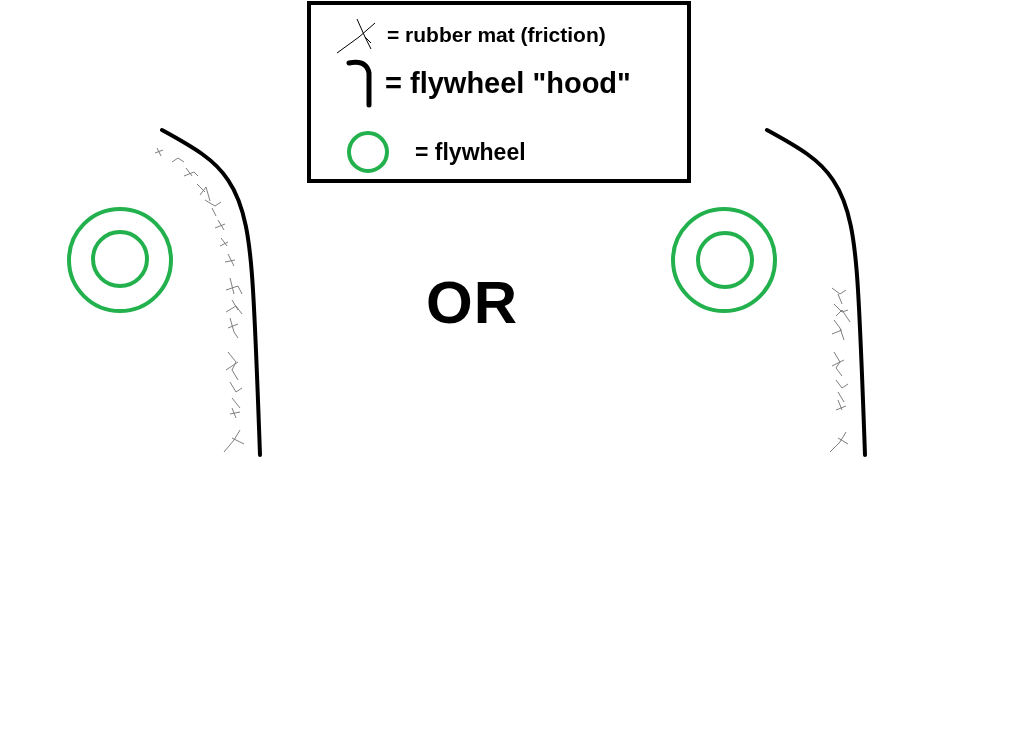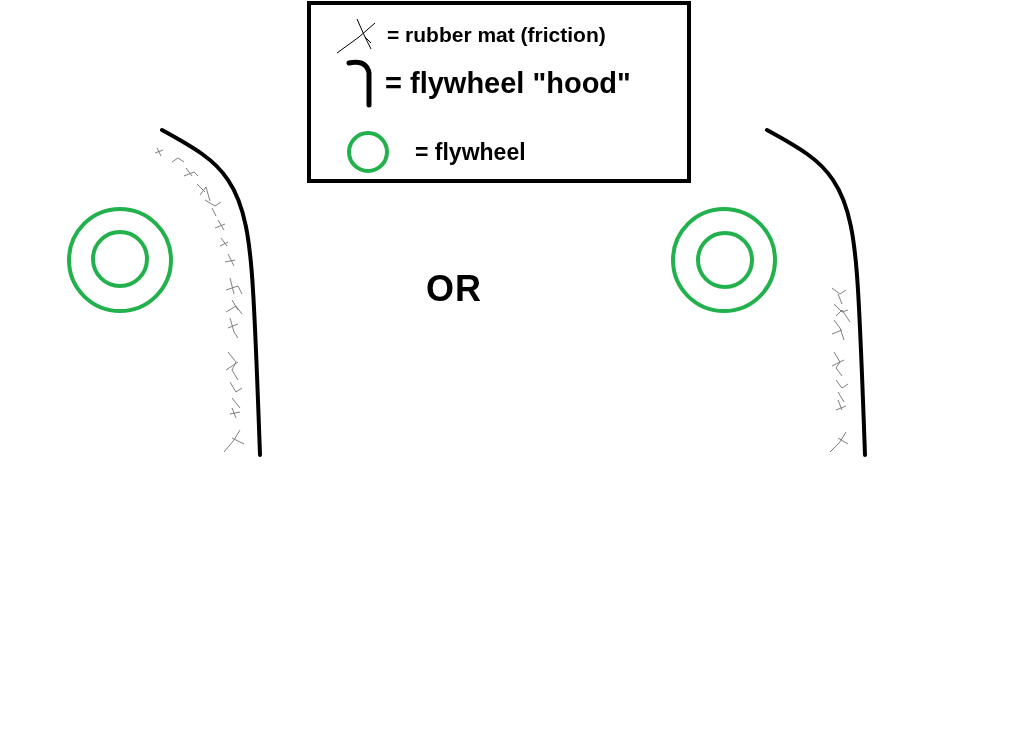--- a/index.html
+++ b/index.html
@@ -8,21 +8,21 @@
   .legend { position: absolute; left: 307px; top: 1px; width: 376px; height: 174px;
             border: 4px solid #000; background: #fff; box-sizing: content-box; }
   .legend-row { position: absolute; display: flex; align-items: center; }
   .legend-label { font-weight: bold; color: #000; white-space: nowrap; }
   .row-mat { left: 24px; top: 10px; }
   .row-mat .legend-label { font-size: 21px; margin-left: 6px; }
   .row-hood { left: 34px; top: 52px; }
   .row-hood .legend-label { font-size: 29px; margin-left: 10px; }
   .row-fly { left: 34px; top: 124px; }
   .row-fly .legend-label { font-size: 23px; margin-left: 24px; }
-  .or-label { position: absolute; left: 426px; top: 268px; font-size: 36px;
+  .or-label { position: absolute; left: 426px; top: 268px; font-size: 60px;
               font-weight: bold; color: #000; letter-spacing: 1px; }
   svg.scene { position: absolute; left: 0; top: 0; }
 </style>
 </head>
 <body>
 
 <svg class="scene" width="1024" height="751" viewBox="0 0 1024 751">
 
   <g>
     <g fill="none" stroke="#22b14c" stroke-width="4">

